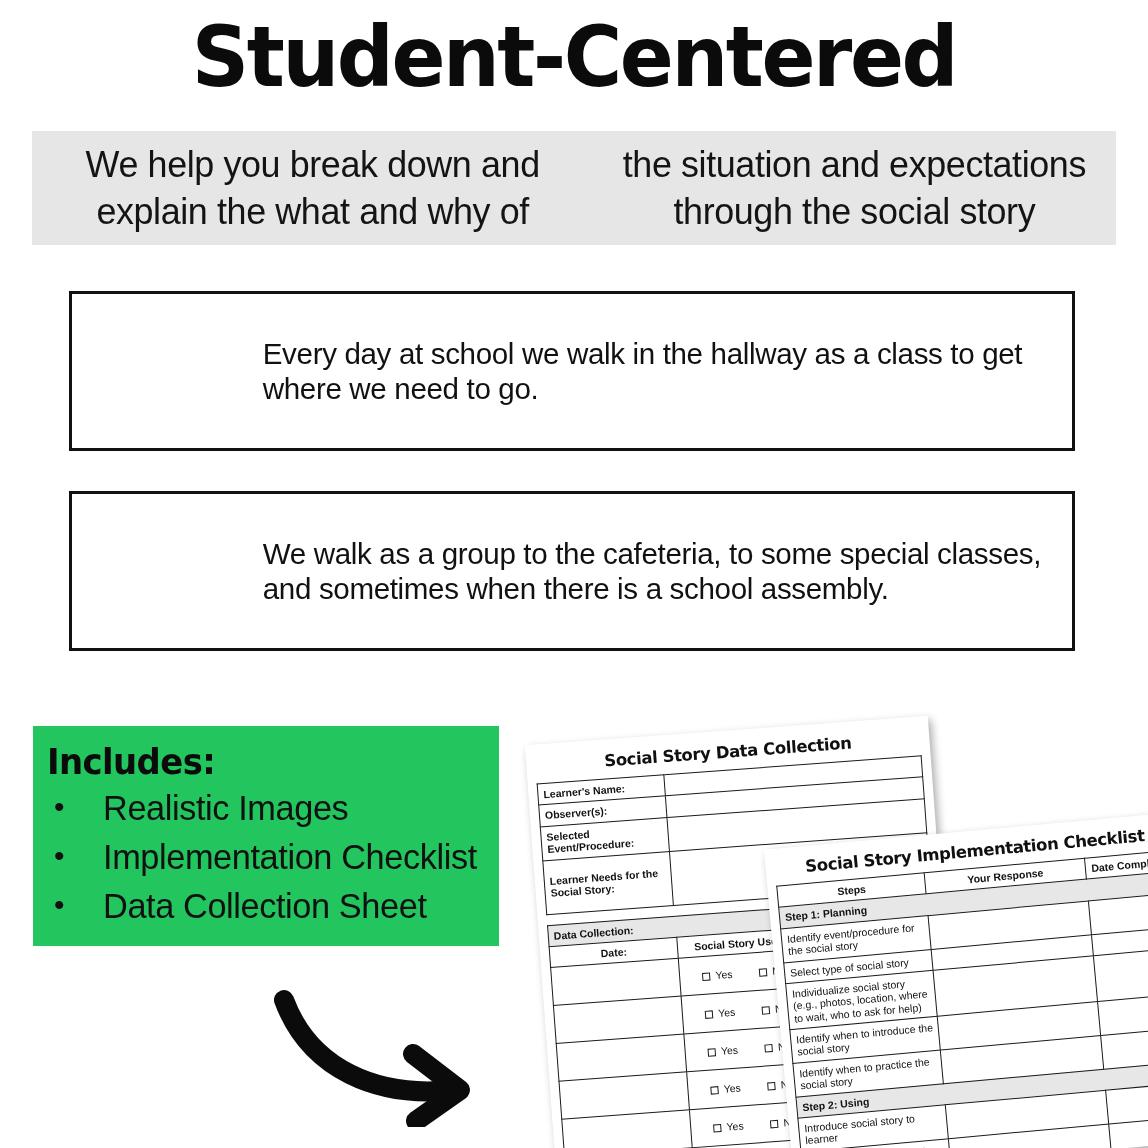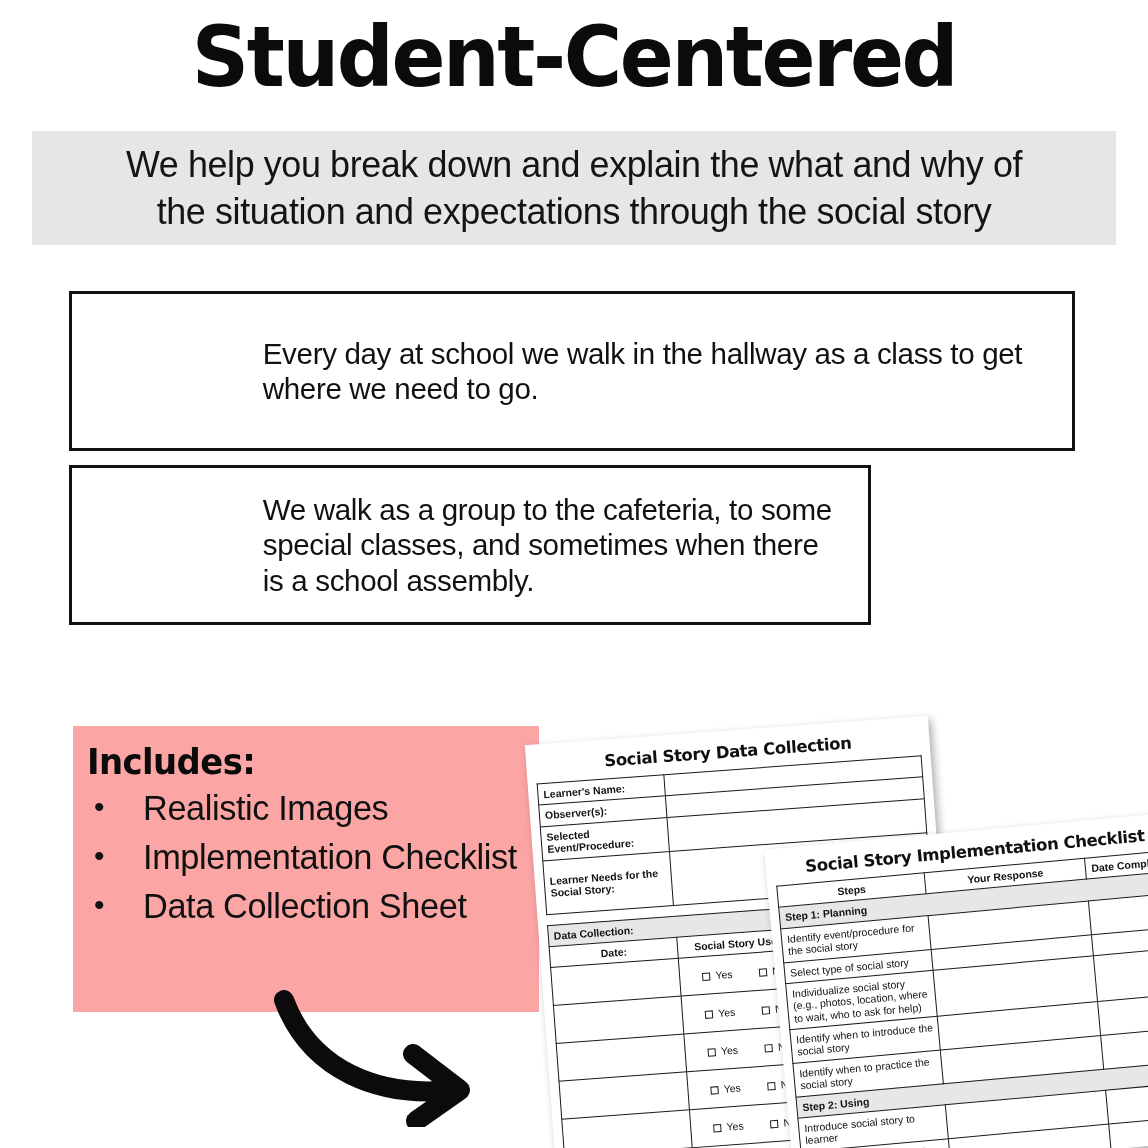--- a/index.html
+++ b/index.html
@@ -25,21 +25,22 @@
     transform: scaleX(0.96);
   }
 
   
   #subtitle-banner {
     position: absolute;
     left: 32px; top: 131px;
     width: 1084px; height: 114px;
     background: #e6e6e6;
     display: flex;
-    flex-direction: column;
+    flex-direction: row;
+    align-items: center;
     justify-content: center;
   }
   #subtitle-banner .sub-line {
     font-size: 37px;
     font-weight: 400;
     color: #141414;
     letter-spacing: -0.4px;
     line-height: 1.28;
     text-align: center;
     font-family: "Liberation Sans", sans-serif;
@@ -49,21 +50,21 @@
   
   .story-card {
     position: absolute;
     border: 3px solid #111111;
     background: #ffffff;
     display: flex;
     align-items: center;
     overflow: hidden;
   }
   #story-card-1 { left: 69px; top: 291px; width: 1006px; height: 160px; }
-  #story-card-2 { left: 69px; top: 465px; width: 802px; height: 160px; }
+  #story-card-2 { left: 69px; top: 491px; width: 1006px; height: 160px; }
 
   .card-thumb {
     width: 174px;
     flex: 0 0 174px;
     border-right: 3px solid #111111;
     position: relative;
     overflow: hidden;
   }
   .card-text {
     flex: 1 1 auto;
@@ -172,24 +173,23 @@
   }
   .person { position:absolute; }
   .head { position:absolute; border-radius:50%; }
   .body { position:absolute; border-radius:7px 7px 3px 3px; }
   .legs { position:absolute; border-radius:2px; }
 
   
   #includes-panel {
     position: absolute;
     left: 33px; top: 726px;
-    width: 466px; height: 286px;
-    background: #fca5a5;
+    width: 466px; height: 220px;
+    background: #22c55e;
     padding: 16px 0 0 14px;
-    margin-left: 40px;
   }
   #includes-heading {
     font-size: 36px;
     font-weight: 900;
     color: #0b0b0b;
     letter-spacing: -0.6px;
     font-family: "DejaVu Sans", sans-serif;
     transform: scaleX(0.94);
     transform-origin: left center;
     line-height: 1.12;

